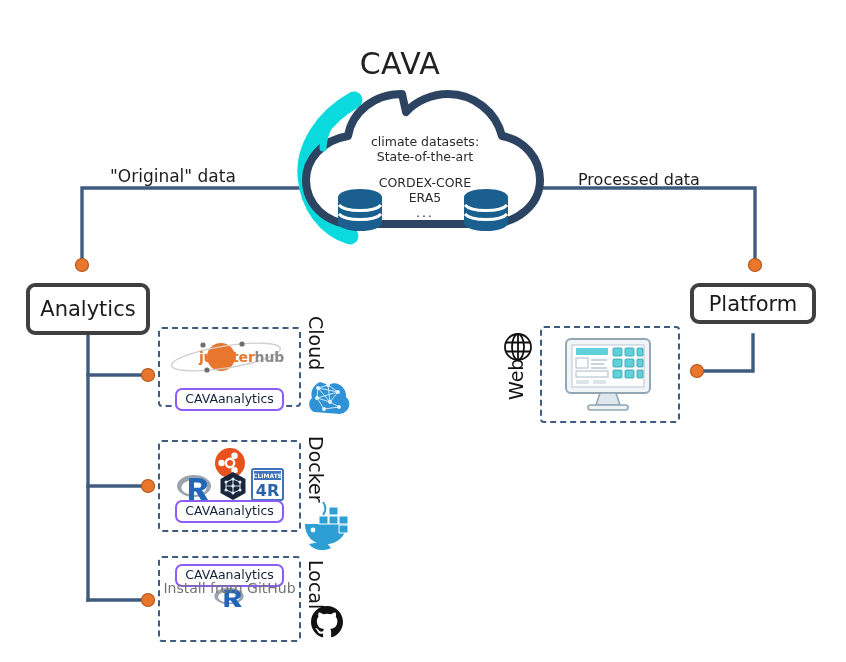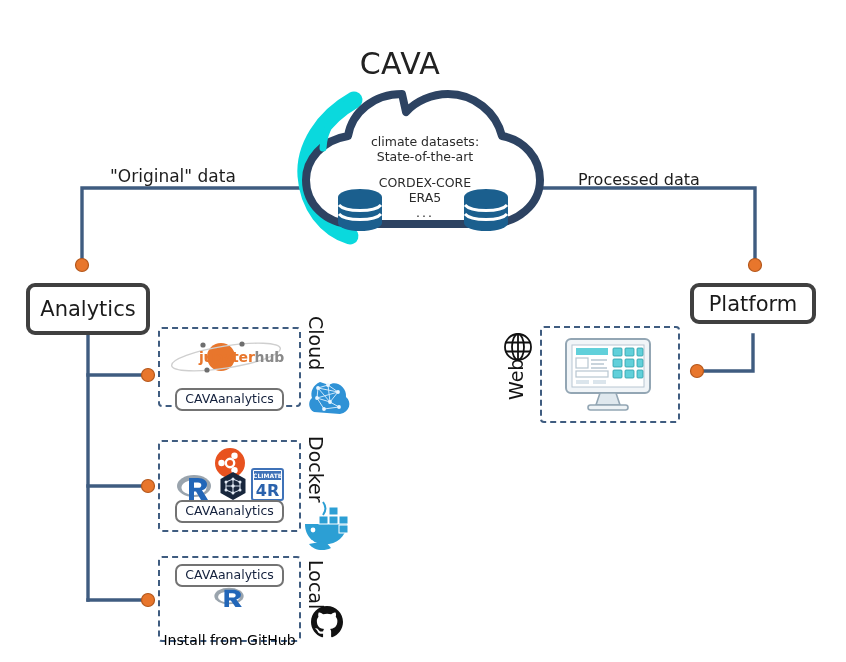--- a/index.html
+++ b/index.html
@@ -32,35 +32,35 @@
   #node-platform{left:690px;top:283px;width:126px;height:41px;}
 
   
   .panel{border:2px dashed #3f5c80;border-radius:4px;background:#fff;box-sizing:border-box;}
   #panel-cloud{left:158px;top:327px;width:143px;height:80px;}
   #panel-docker{left:158px;top:440px;width:143px;height:92px;}
   #panel-local{left:158px;top:556px;width:143px;height:86px;}
   #panel-web{left:540px;top:326px;width:140px;height:97px;}
 
   
-  .pill{border:2px solid #737373;border-radius:7px;background:#fff;
+  .pill{border:2px solid #8b5cf6;border-radius:7px;background:#fff;
         font-size:12.5px;color:#14213d;padding:2px 8px 3px;display:inline-block;
         white-space:nowrap;line-height:1.15;}
 
   
   .vlabel{font-size:19px;color:#141414;white-space:nowrap;transform-origin:0 0;}
   .vlabel.cw{transform:rotate(90deg);}
   .vlabel.ccw{transform:rotate(-90deg);}
   #vl-cloud{left:327px;top:316px;}
   #vl-docker{left:327px;top:436px;}
   #vl-local{left:327px;top:560px;}
   #vl-web{left:505px;top:400px;}
 
   
-  #github-text{left:158px;top:632px;width:143px;text-align:center;font-size:14px;color:#000000;}
+  #github-text{left:158px;top:580px;width:143px;text-align:center;font-size:14px;color:#737373;}
 
   
   #jhub{left:166px;top:338px;width:128px;height:40px;}
   #jhub-word{position:absolute;left:18px;top:11px;font-size:14px;letter-spacing:-.2px;}
   #jhub-word .j{color:#e8762c;font-weight:bold;}
   #jhub-word .h{color:#8a8a8a;font-weight:bold;}
 
   .imgicon{position:absolute;}
 </style>
 </head>

